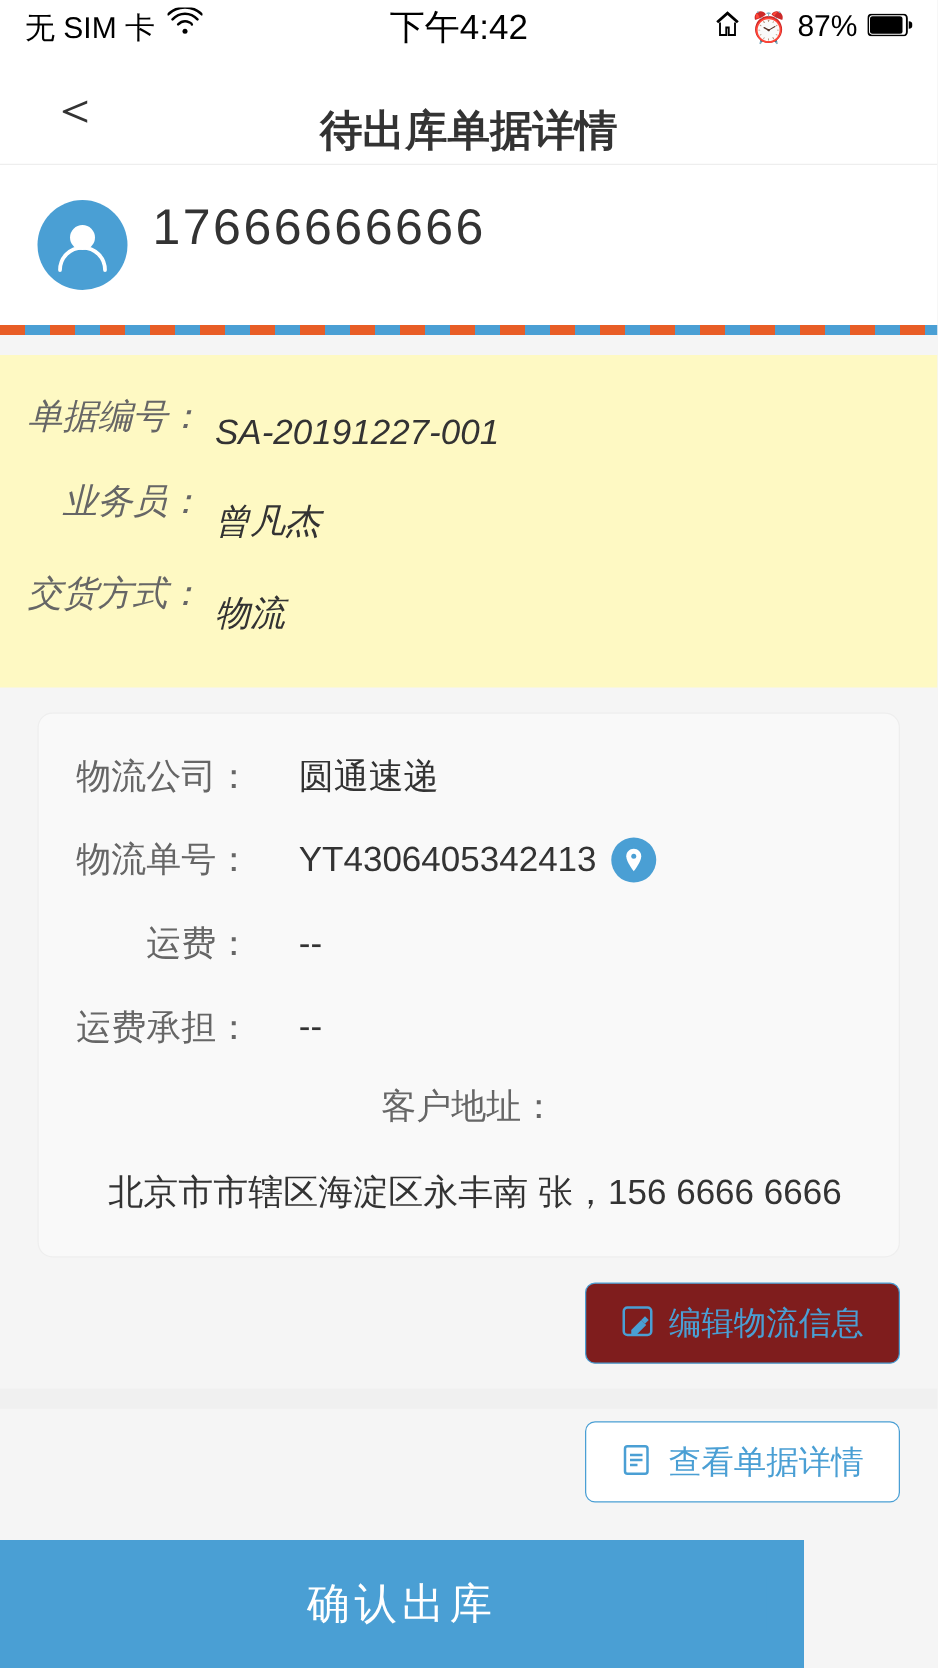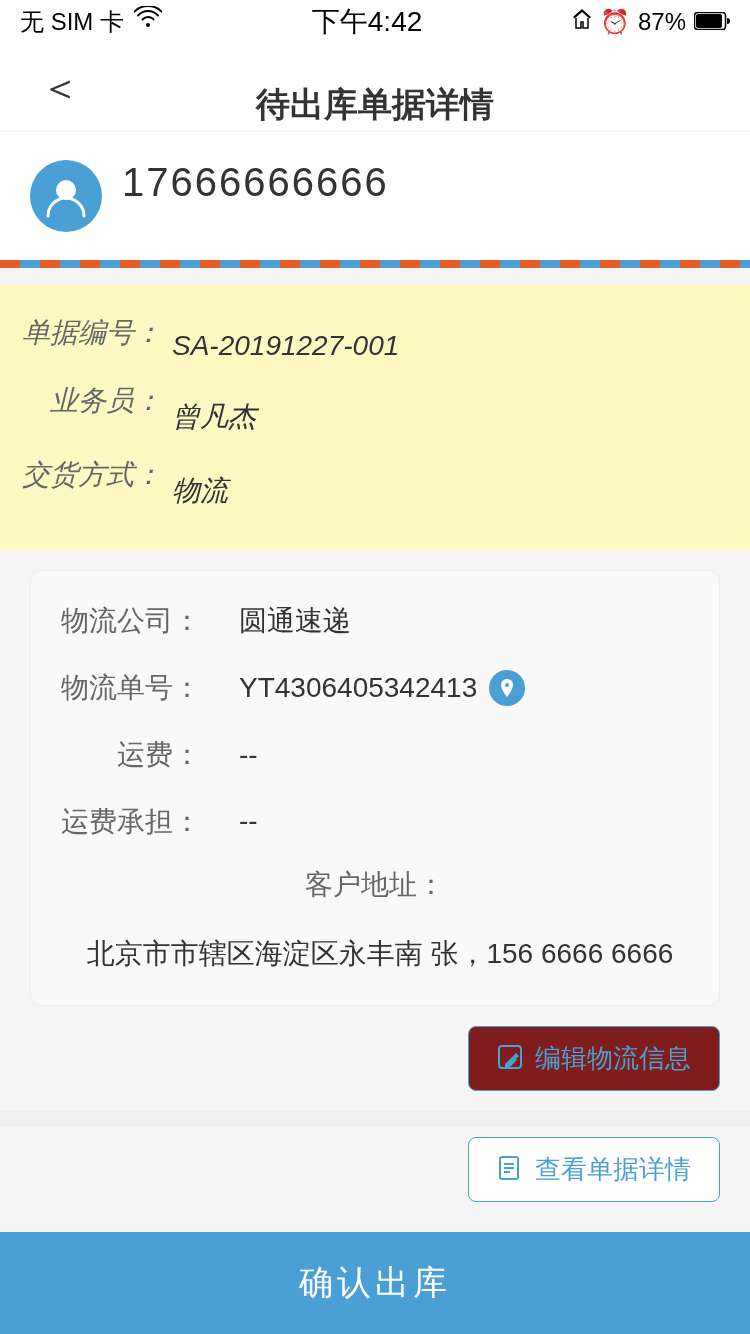--- a/index.html
+++ b/index.html
@@ -230,21 +230,21 @@
       align-items: center;
       gap: 10px;
       cursor: pointer;
     }
 
     
     .confirm-btn-wrap {
       position: fixed;
       bottom: 0;
       left: 0;
-      width: 750px;
+      width: 643px;
       background: #4a9fd4;
       padding: 28px 30px;
       text-align: center;
     }
     .confirm-btn {
       width: 100%;
       background: #4a9fd4;
       color: #fff;
       border: none;
       font-size: 34px;

